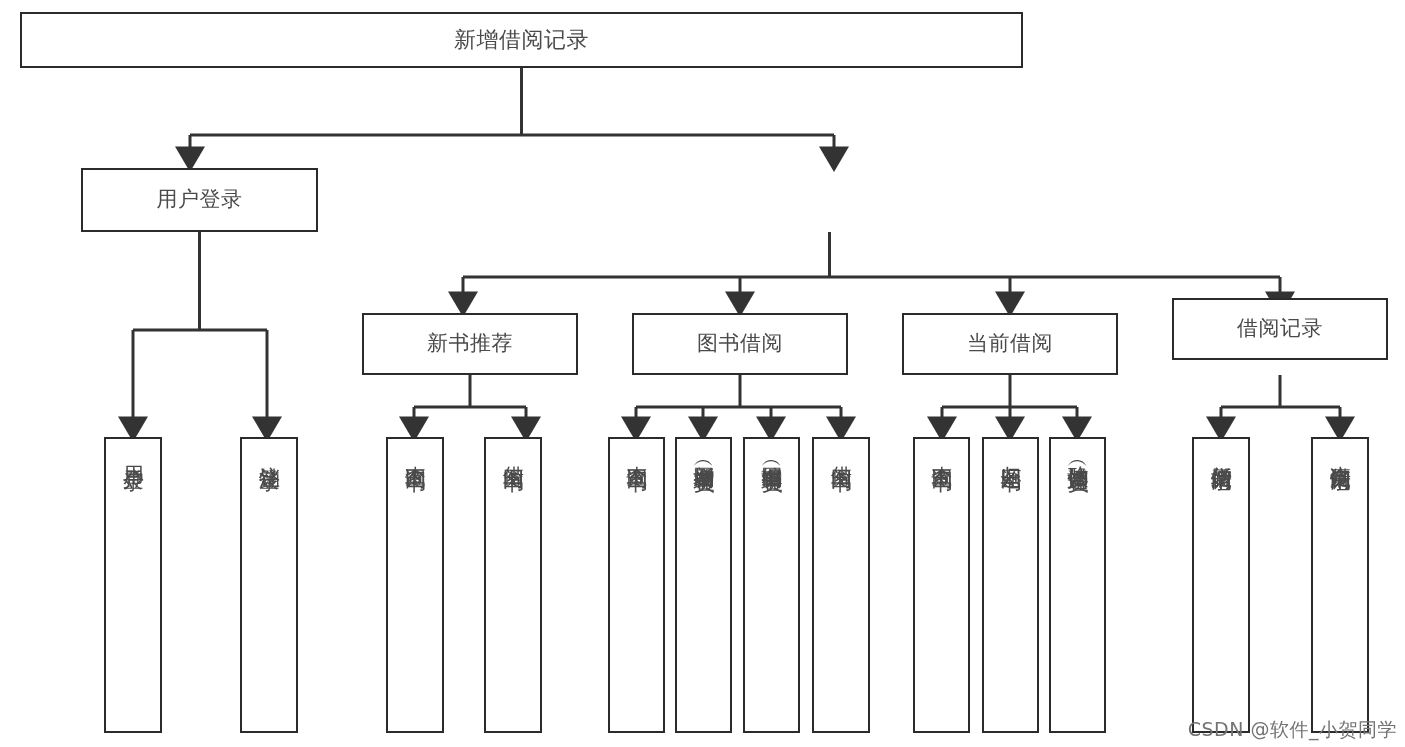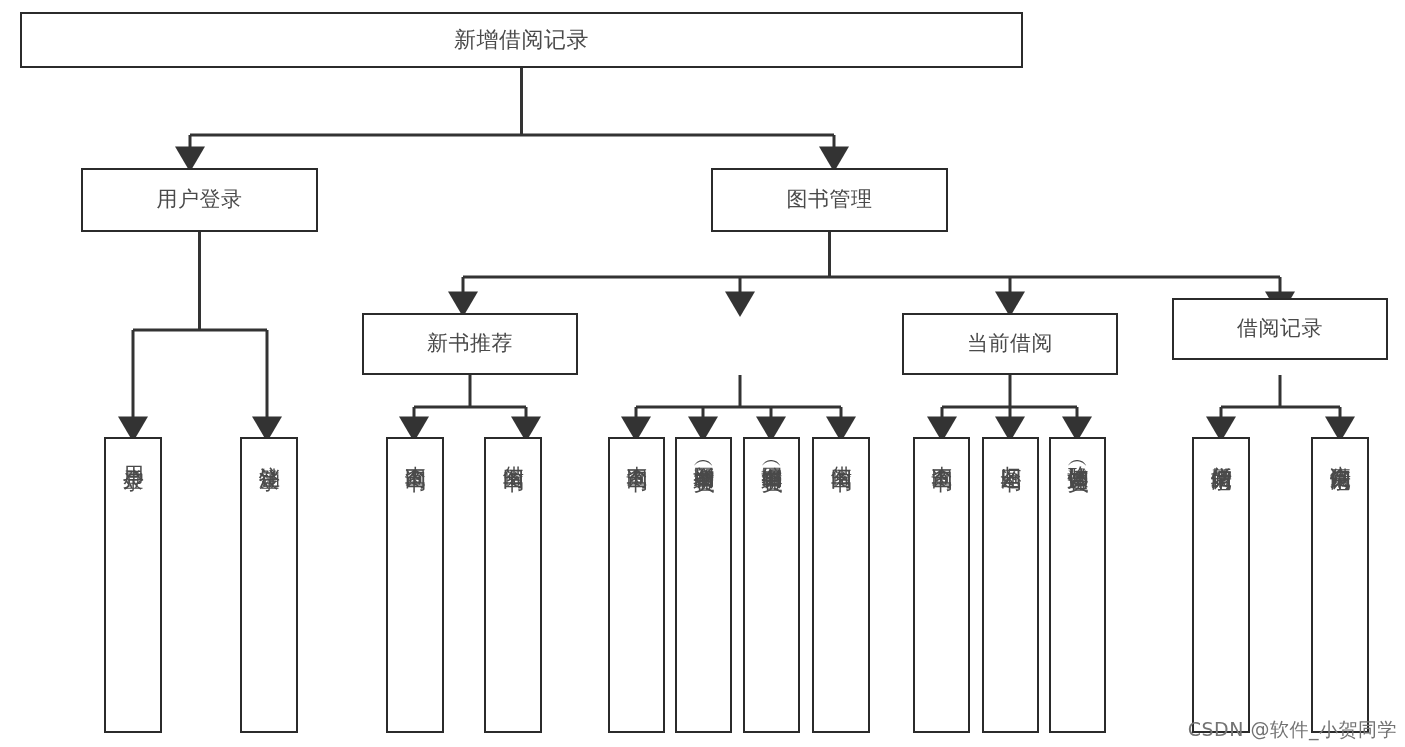--- a/index.html
+++ b/index.html
@@ -136,28 +136,28 @@
   </svg>
 
   <div class="node horiz root" style="left:20px; top:12px; width:1003px; height:56px;">
     <span class="node-label">新增借阅记录</span>
   </div>
 
   <div class="node horiz" style="left:81px; top:168px; width:237px; height:64px;">
     <span class="node-label">用户登录</span>
   </div>
 
-  <div class="node horiz" style="left:711px; top:168px; width:237px; height:64px;">
-    <span class="node-label">图书管理</span>
-  </div>
 
   <div class="node horiz" style="left:362px; top:313px; width:216px; height:62px;">
     <span class="node-label">新书推荐</span>
   </div>
 
+  <div class="node horiz" style="left:632px; top:313px; width:216px; height:62px;">
+    <span class="node-label">图书借阅</span>
+  </div>
 
   <div class="node horiz" style="left:902px; top:313px; width:216px; height:62px;">
     <span class="node-label">当前借阅</span>
   </div>
 
   <div class="node horiz" style="left:1172px; top:298px; width:216px; height:62px;">
     <span class="node-label">借阅记录</span>
   </div>
 
   <div class="node vert" style="left:104px; top:437px; width:58px; height:296px;">

